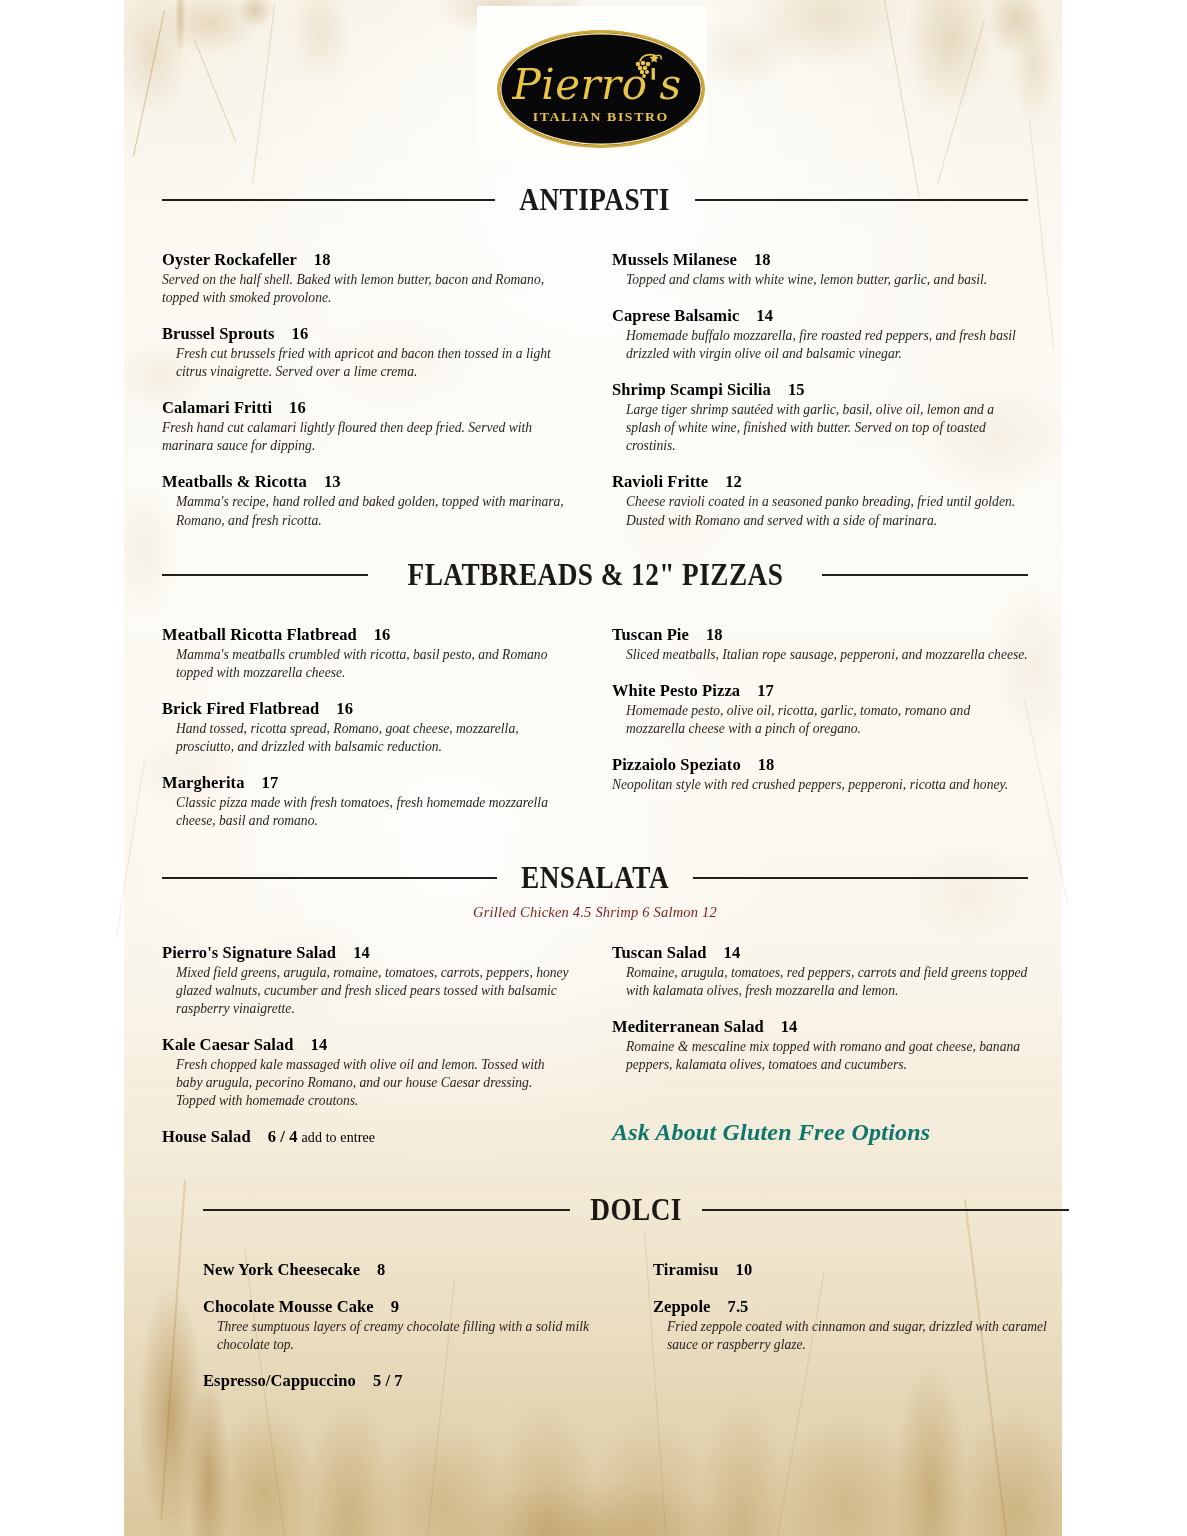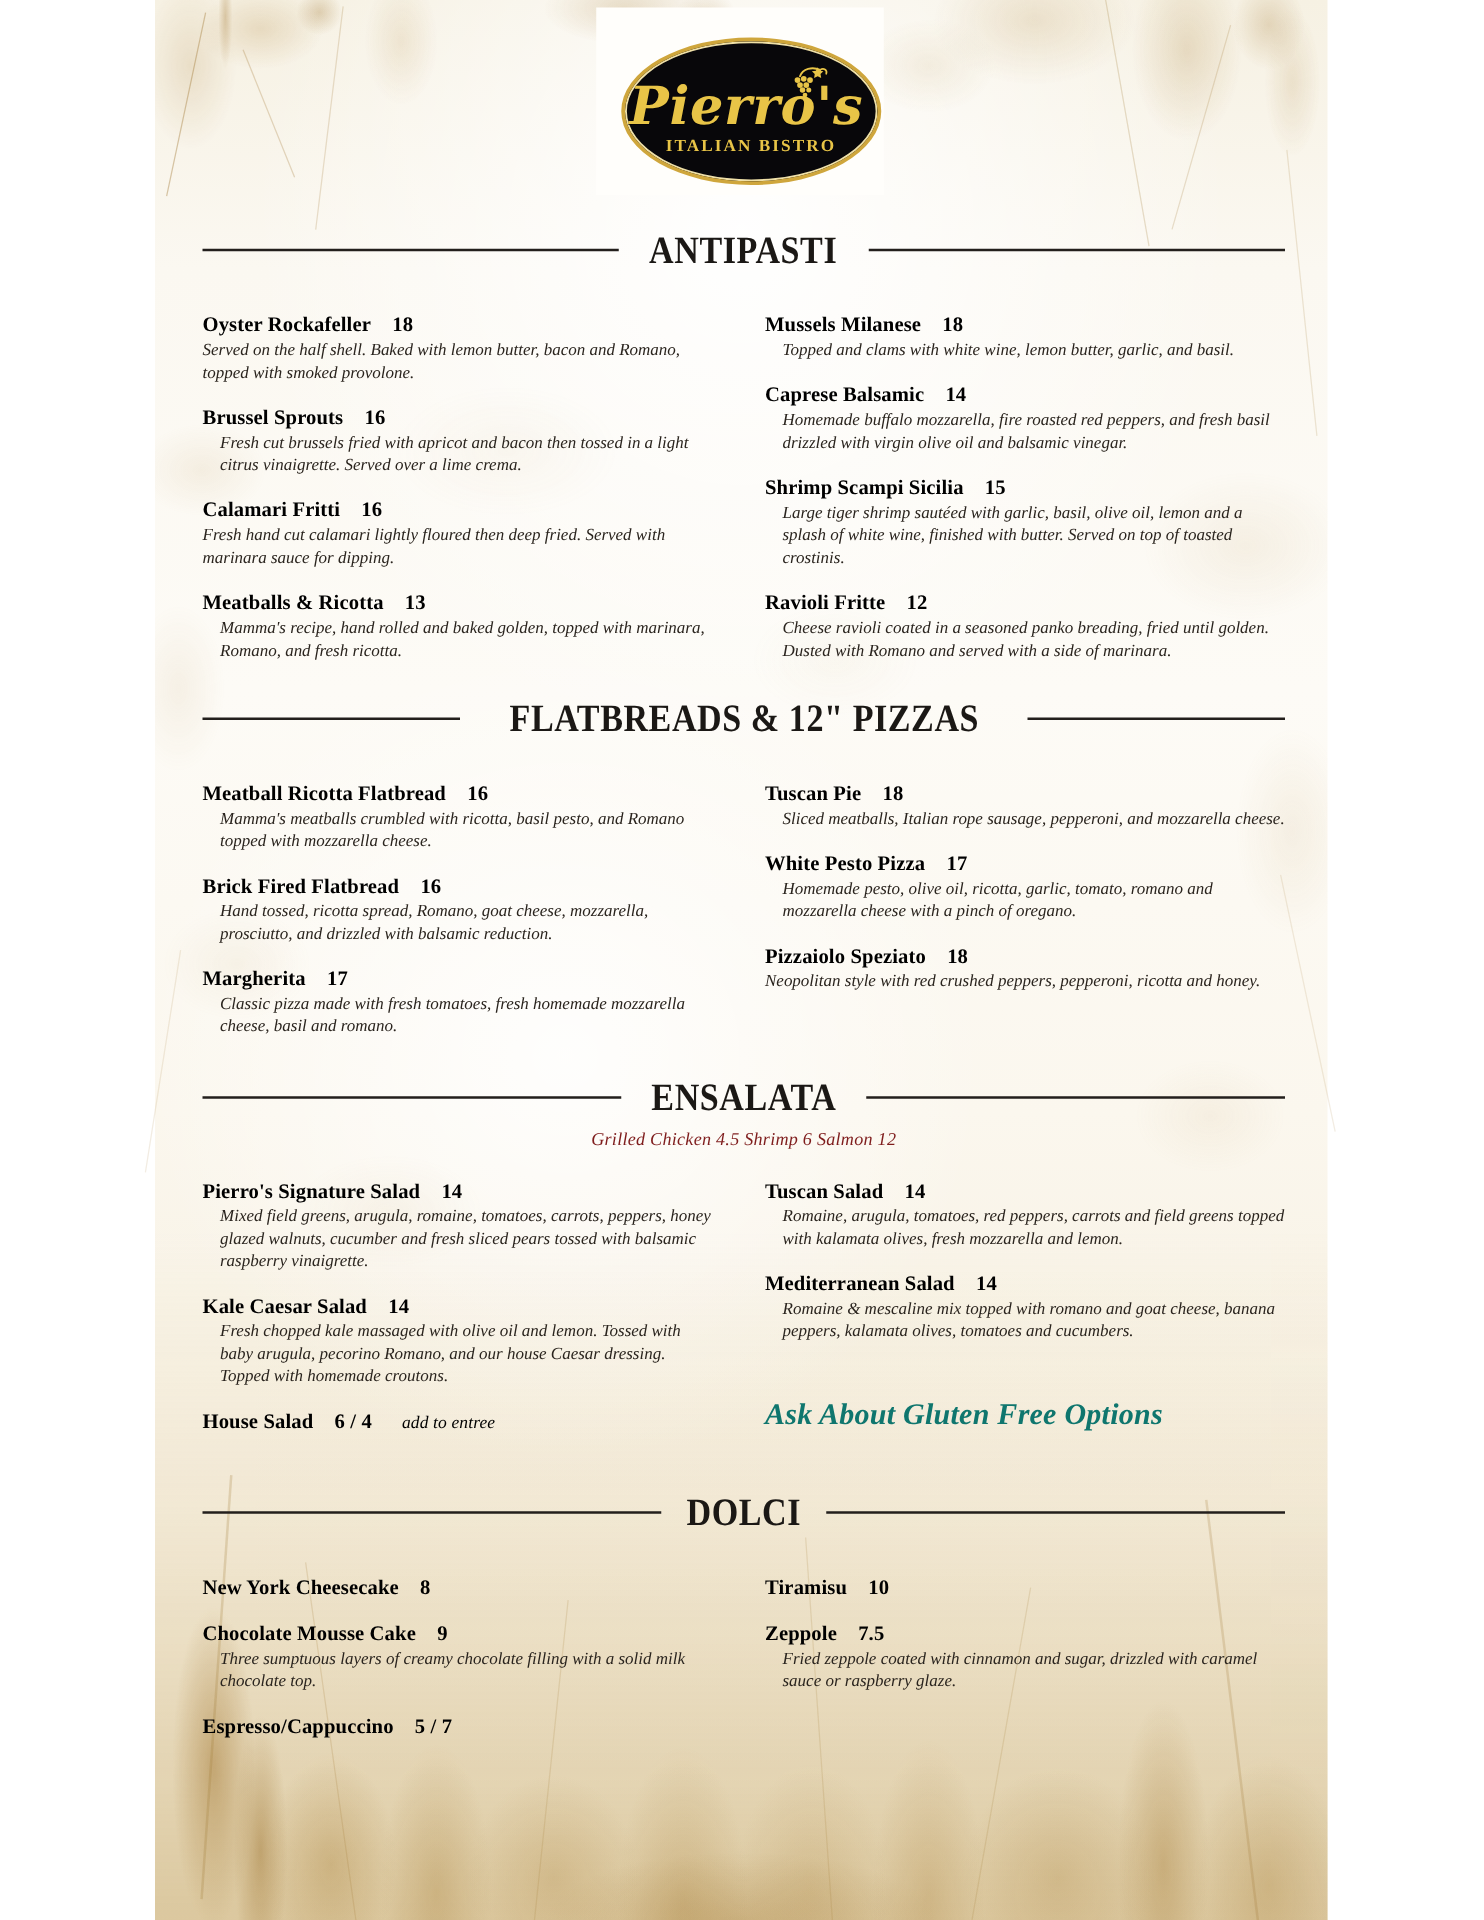--- a/index.html
+++ b/index.html
@@ -102,21 +102,21 @@
     background: #08070a;
     border: 3px solid #cfa63c;
     box-shadow: 0 0 0 1.5px #efe0a8 inset;
     display: flex; flex-direction: column;
     align-items: center; justify-content: center;
     overflow: hidden;
   }
   #logo-script {
     font-family: "DejaVu Serif", serif;
     font-style: italic;
-    font-weight: 700;
+    font-weight: 400;
     font-size: 42px;
     color: #e8c447;
     letter-spacing: .5px;
     line-height: 1;
     margin-top: 10px;
     margin-left: -8px;
     text-shadow: 0 1px 0 rgba(0,0,0,.6);
   }
   #logo-sub {
     font-family: "Liberation Serif", serif;
@@ -186,23 +186,22 @@
     font-family: "Liberation Serif", "DejaVu Serif", serif;
     font-weight: 700;
     font-size: 16.5px;
     color: #000000;
     letter-spacing: .1px;
     white-space: nowrap;
   }
   .item-head .price { margin-left: 17px; }
   .item-head .note {
     font-weight: 400;
-    font-style: italic;
     font-size: 14px;
-    margin-left: 24px;
+    margin-left: 4px;
   }
   .item-desc {
     font-style: italic;
     font-size: 13.6px;
     line-height: 1.33;
     color: #2a241e;
     margin-top: 1px;
     padding-left: 14px;
   }
   .item-desc.flush { padding-left: 0; }
@@ -215,21 +214,21 @@
     font-size: 24px;
     color: #0f766e;
     letter-spacing: .2px;
   }
 
   
   .block { position: absolute; left: 0; width: 866px; }
   #sec-antipasti  { top: 182px; }
   #sec-flatbreads { top: 557px; }
   #sec-ensalata   { top: 860px; }
-  #sec-dolci      { top: 1192px; }
+  #sec-dolci      { top: 1192px; margin-left: 41px; }
 
   .body-gap { height: 32px; }
   .body-gap-sm { height: 22px; }
 </style>
 </head>
 <body>
 
 <div id="page">
 
   <div id="parchment">

